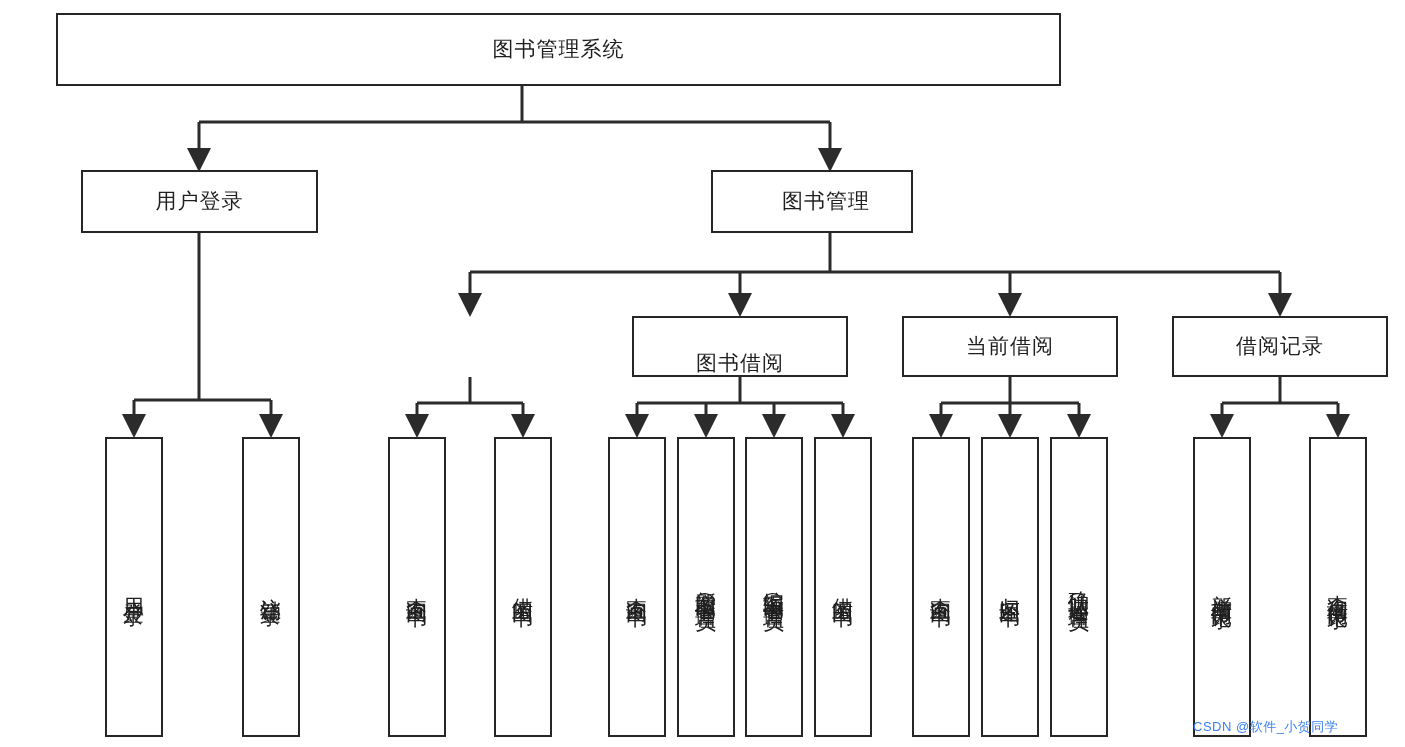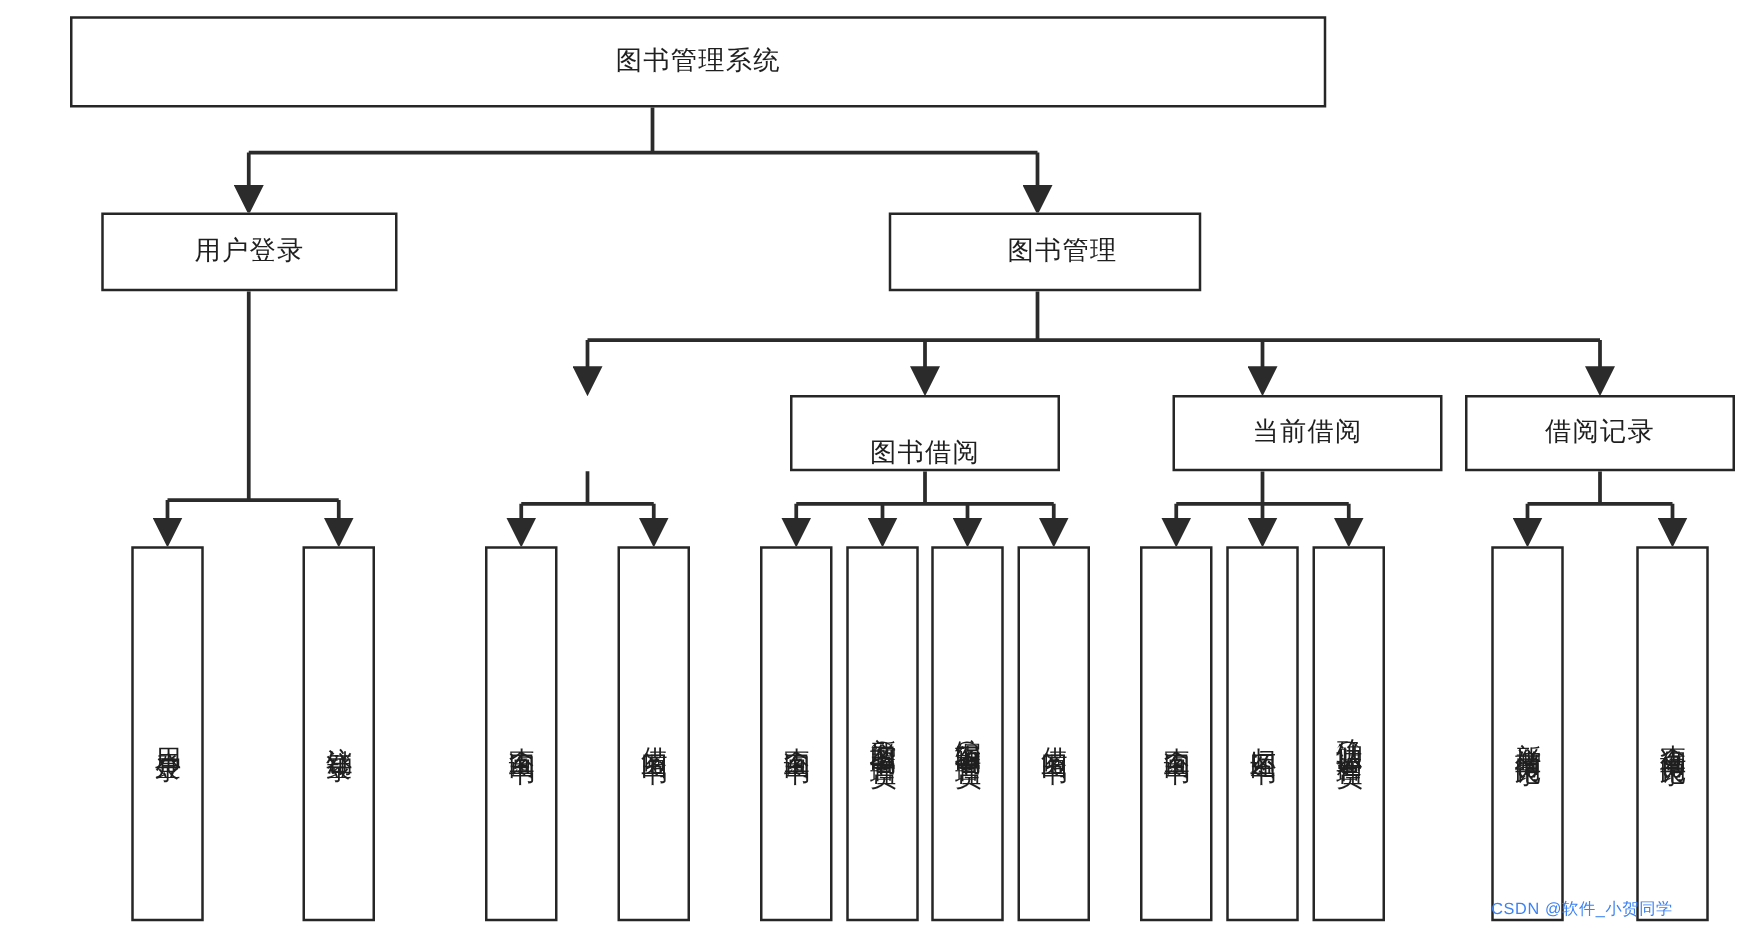--- a/index.html
+++ b/index.html
@@ -117,28 +117,28 @@
     </g>
   </svg>
 
   <div class="node" style="left:20px; top:13px; width:1005px; height:73px;margin-left:36px;">
     <span class="lbl">图书管理系统</span>
   </div>
 
   <div class="node" style="left:81px; top:170px; width:237px; height:63px;">
     <span class="lbl">用户登录</span>
   </div>
-  <div class="node" style="left:711px; top:170px; width:250px; height:63px;padding-left:28px;">
+  <div class="node" style="left:711px; top:170px; width:202px; height:63px;padding-left:28px;">
     <span class="lbl">图书管理</span>
   </div>
 
   <div class="node" style="left:632px; top:316px; width:216px; height:61px;align-items:flex-end;">
     <span class="lbl">图书借阅</span>
   </div>
-  <div class="node" style="left:902px; top:316px; width:216px; height:61px;margin-left:36px;">
+  <div class="node" style="left:902px; top:316px; width:216px; height:61px;">
     <span class="lbl">当前借阅</span>
   </div>
   <div class="node" style="left:1172px; top:316px; width:216px; height:61px;">
     <span class="lbl">借阅记录</span>
   </div>
 
   <div class="node vert" style="left:105px; top:437px; width:58px; height:300px;">
     <span class="lbl">用户登录</span>
   </div>
   <div class="node vert" style="left:242px; top:437px; width:58px; height:300px;">

